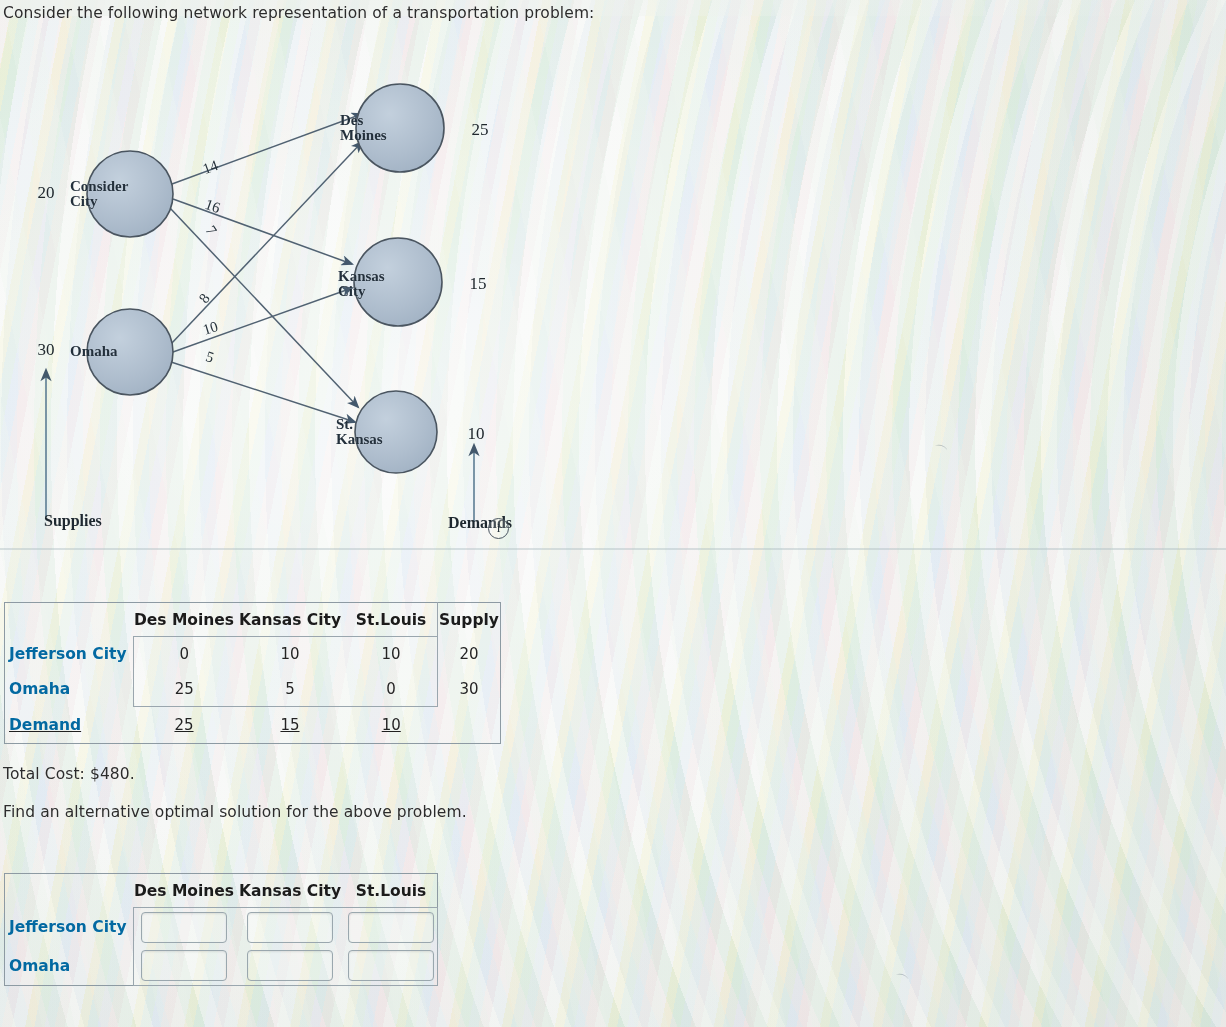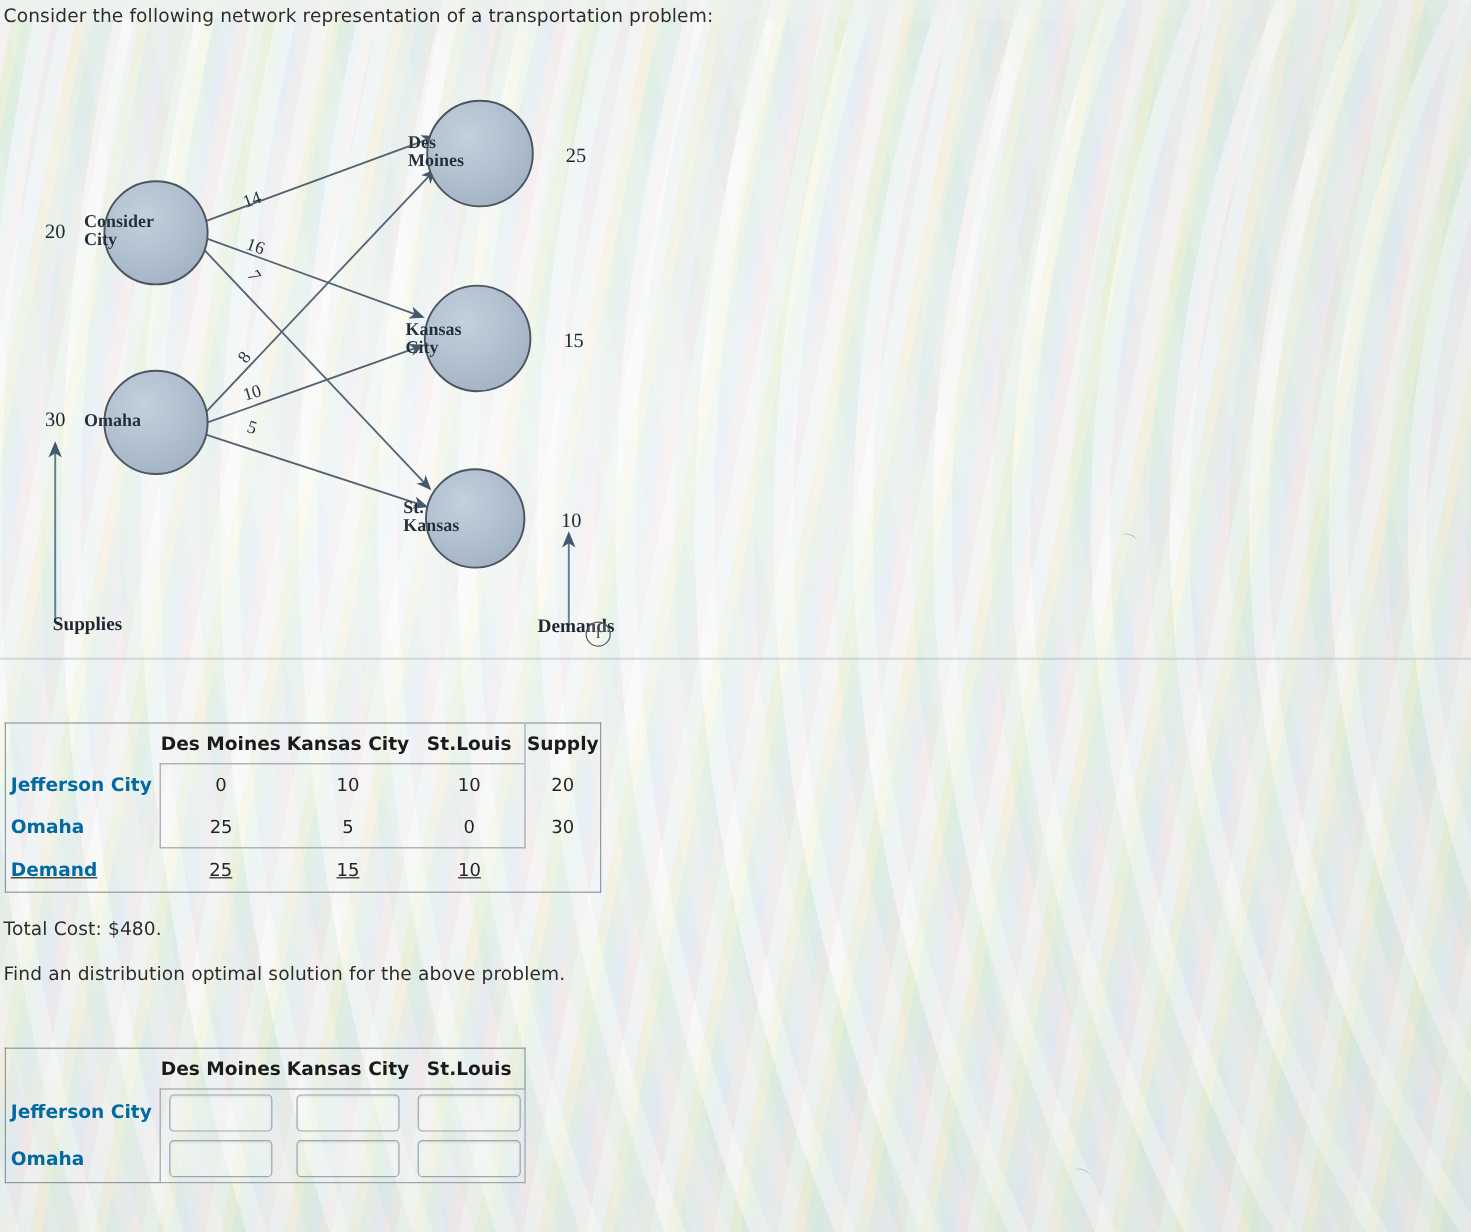--- a/index.html
+++ b/index.html
@@ -299,21 +299,21 @@
         <td class="rowhdr">Demand</td>
         <td class="val">25</td>
         <td class="val">15</td>
         <td class="val">10</td>
         <td class="val"></td>
       </tr>
     </tbody>
   </table>
 
   <div class="txt" style="left:3px;top:765px;">Total Cost: $480.</div>
-  <div class="txt" style="left:3px;top:803px;">Find an distribution optimal solution for the above problem.</div>
+  <div class="txt" style="left:3px;top:803px;">Find an alternative optimal solution for the above problem.</div>
 
   <table class="tbl t2" style="left:4px;top:873px;">
     <thead>
       <tr>
         <th style="width:128px;"></th>
         <th style="width:102px;">Des Moines</th>
         <th style="width:110px;">Kansas City</th>
         <th style="width:92px;">St.Louis</th>
       </tr>
     </thead>

